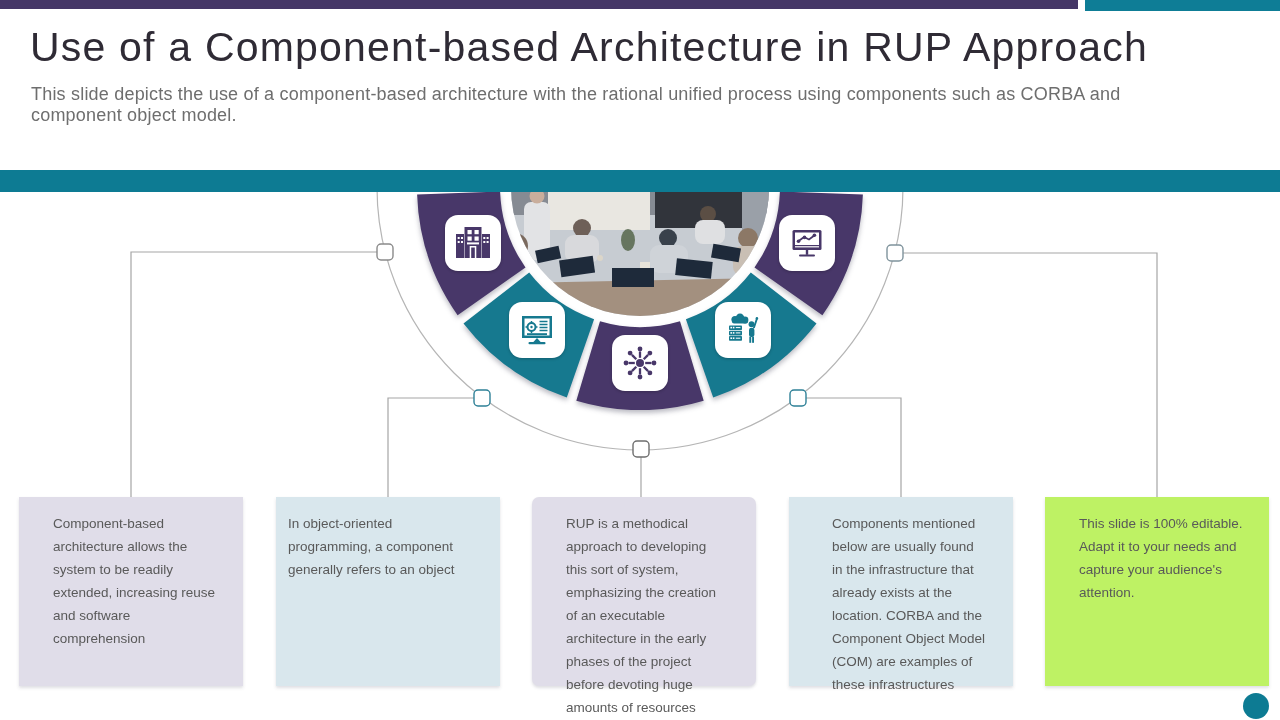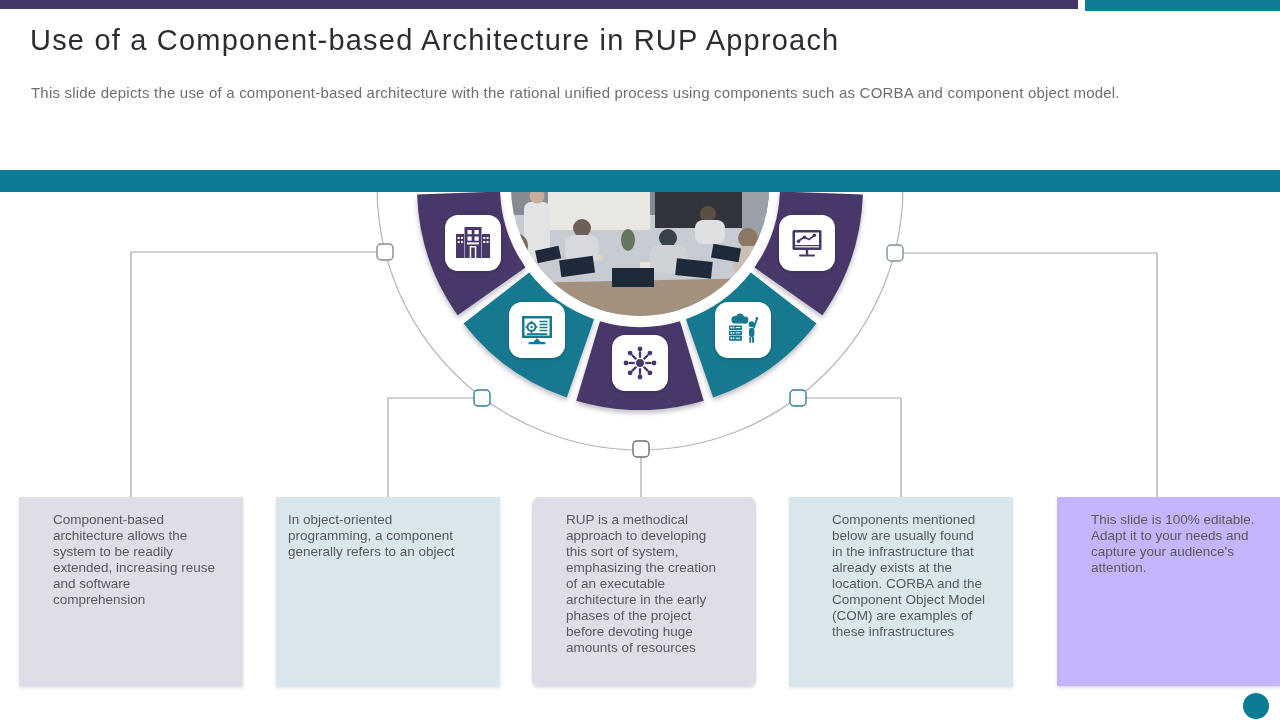--- a/index.html
+++ b/index.html
@@ -8,36 +8,36 @@
     background:#ffffff;
     font-family:"Liberation Sans", sans-serif;
   }
   .abs{position:absolute;}
   
   #bar-purple{left:0;top:0;width:1078px;height:9px;z-index:3;}
   #bar-teal{left:1085px;top:0;width:195px;height:11px;z-index:3;}
   
   #title{
     left:30px;top:24px;width:1230px;z-index:4;
-    font-size:29px;font-weight:400;letter-spacing:1.2px;
+    font-size:41px;font-weight:400;letter-spacing:1.2px;
     color:#2f2b35;white-space:nowrap;
   }
   #subtitle{
     left:31px;top:84px;width:1100px;z-index:4;
-    font-size:15px;color:#6e6e6e;letter-spacing:.2px;
+    font-size:18px;color:#6e6e6e;letter-spacing:.2px;
   }
   
   #diagram{left:0;top:0;width:1280px;height:720px;z-index:1;}
   .wedges{filter:drop-shadow(0 3px 2.5px rgba(30,30,55,.30));}
   .badges{filter:drop-shadow(0 1px 1.5px rgba(0,0,0,.22));}
   
   .tbox{
     top:497px;width:224px;height:189px;z-index:2;
     box-sizing:border-box;padding:15px 26px 10px 34px;
-    font-size:13.5px;line-height:16px;color:#595959;
+    font-size:13.5px;line-height:23px;color:#595959;
     text-align:left;box-shadow:0 2px 3px rgba(80,80,100,.18);
   }
   #tbox-0{left:19px;} #tbox-1{left:276px;padding-left:12px;} #tbox-2{left:532px;border-radius:7px;}
   #tbox-3{left:789px;} #tbox-4{left:1045px;}
   
   #corner-dot{left:1243px;top:693px;width:26px;height:26px;border-radius:50%;z-index:3;}
 </style>
 </head>
 <body>
 
@@ -234,15 +234,15 @@
     <rect x="633" y="441" width="16" height="16" rx="4" stroke="#6e6e6e"></rect>
     <rect x="790" y="390" width="16" height="16" rx="4" stroke="#2e8097"></rect>
     <rect x="887" y="245" width="16" height="16" rx="4" stroke="#7f939c"></rect>
   </g>
 </svg>
 
 <div class="abs tbox" id="tbox-0" style="background: rgb(224, 221, 233);">Component-based architecture allows the system to be readily extended, increasing reuse and software comprehension</div>
 <div class="abs tbox" id="tbox-1" style="background: rgb(217, 231, 237);">In object-oriented programming, a component generally refers to an object</div>
 <div class="abs tbox" id="tbox-2" style="background: rgb(224, 221, 233);">RUP is a methodical approach to developing this sort of system, emphasizing the creation of an executable architecture in the early phases of the project before devoting huge amounts of resources</div>
 <div class="abs tbox" id="tbox-3" style="background: rgb(217, 231, 237); padding-left: 43px;">Components mentioned below are usually found in the infrastructure that already exists at the location. CORBA and the Component Object Model (COM) are examples of these infrastructures</div>
-<div class="abs tbox" id="tbox-4" style="background: #c4b5fd; margin-left: 12px;">This slide is 100% editable. Adapt it to your needs and capture your audience's attention.</div>
+<div class="abs tbox" id="tbox-4" style="background: #bef264;">This slide is 100% editable. Adapt it to your needs and capture your audience's attention.</div>
 
 <div class="abs" id="corner-dot" style="background: rgb(13, 123, 147);"></div>
 
 </body></html>

